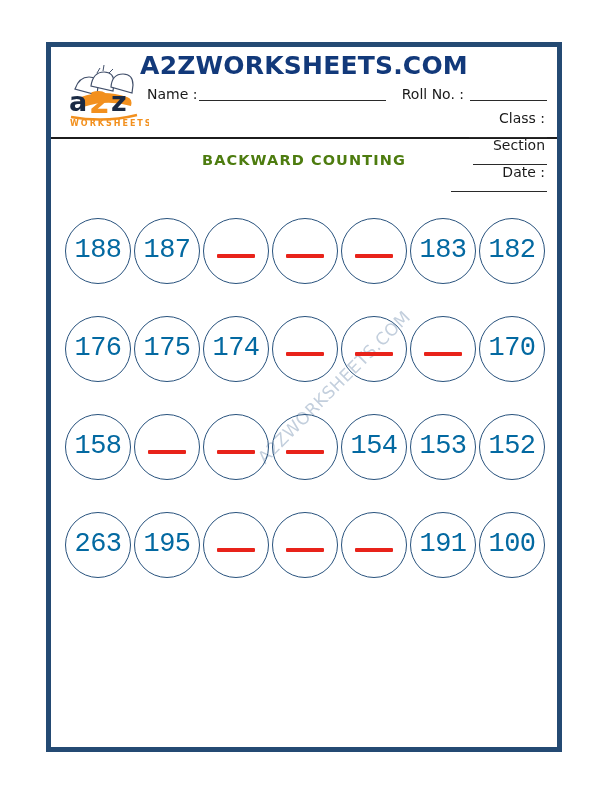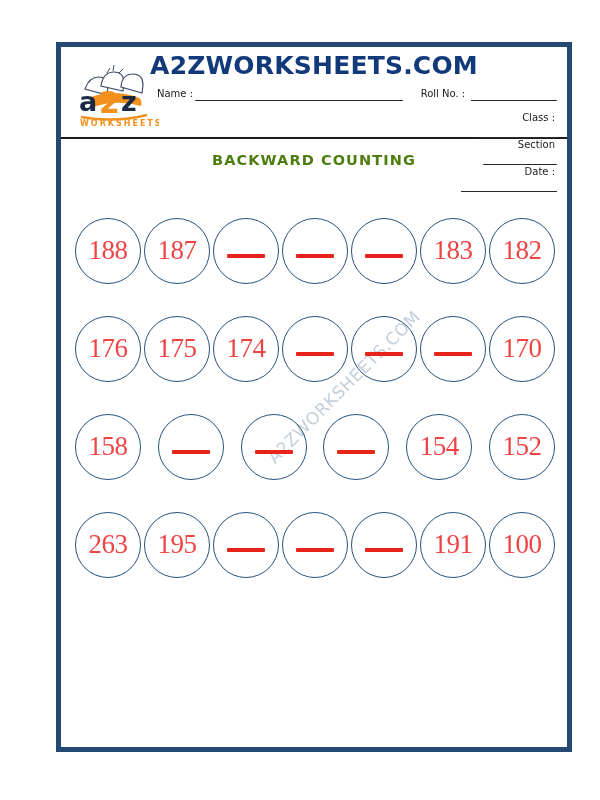--- a/index.html
+++ b/index.html
@@ -11,21 +11,21 @@
     width: 600px;
     height: 800px;
     position: relative;
     font-family: "Liberation Sans", sans-serif;
     overflow: hidden;
   }
 
   
   .page-frame {
     position: absolute;
-    left: 56px;
+    left: 46px;
     top: 42px;
     width: 516px;
     height: 710px;
     border: 5px solid #244a73;
     box-sizing: border-box;
     background: #ffffff;
   }
 
   
   .header-block {
@@ -61,21 +61,21 @@
   }
   .logo svg { display: block; }
 
   
   .field-row {
     position: absolute;
     left: 96px;
     right: 10px;
     display: flex;
     align-items: flex-end;
-    font-size: 10px;
+    font-size: 14px;
     color: #1a1a1a;
     font-family: "DejaVu Sans", sans-serif;
   }
   .field-row.row-1 { top: 40px; }
   .field-row.row-2 { top: 64px; flex-direction: column; }
 
   .field-label {
     white-space: nowrap;
     padding-right: 2px;
     line-height: 14px;
@@ -145,22 +145,22 @@
     box-sizing: border-box;
     display: flex;
     align-items: center;
     justify-content: center;
     position: relative;
     background: transparent;
   }
   .cell-number {
     font-size: 27px;
     line-height: 1;
-    color: #ef4444;
-    font-family: Liberation Serif, serif;
+    color: #0369a1;
+    font-family: Liberation Mono, monospace;
     letter-spacing: -0.5px;
     position: relative;
     top: -1px;
     text-align: center;
   }
   .cell-blank {
     width: 38px;
     height: 4px;
     background: #e8231a;
     position: relative;
@@ -281,20 +281,23 @@
         <div class="cell">
           <span class="cell-blank"></span>
         </div>
         <div class="cell">
           <span class="cell-blank"></span>
         </div>
         <div class="cell">
           <span class="cell-number">154</span>
         </div>
         <div class="cell">
+          <span class="cell-number">153</span>
+        </div>
+        <div class="cell">
           <span class="cell-number">152</span>
         </div>
       </div>
       <div class="grid-row">
         <div class="cell">
           <span class="cell-number">263</span>
         </div>
         <div class="cell">
           <span class="cell-number">195</span>
         </div>

